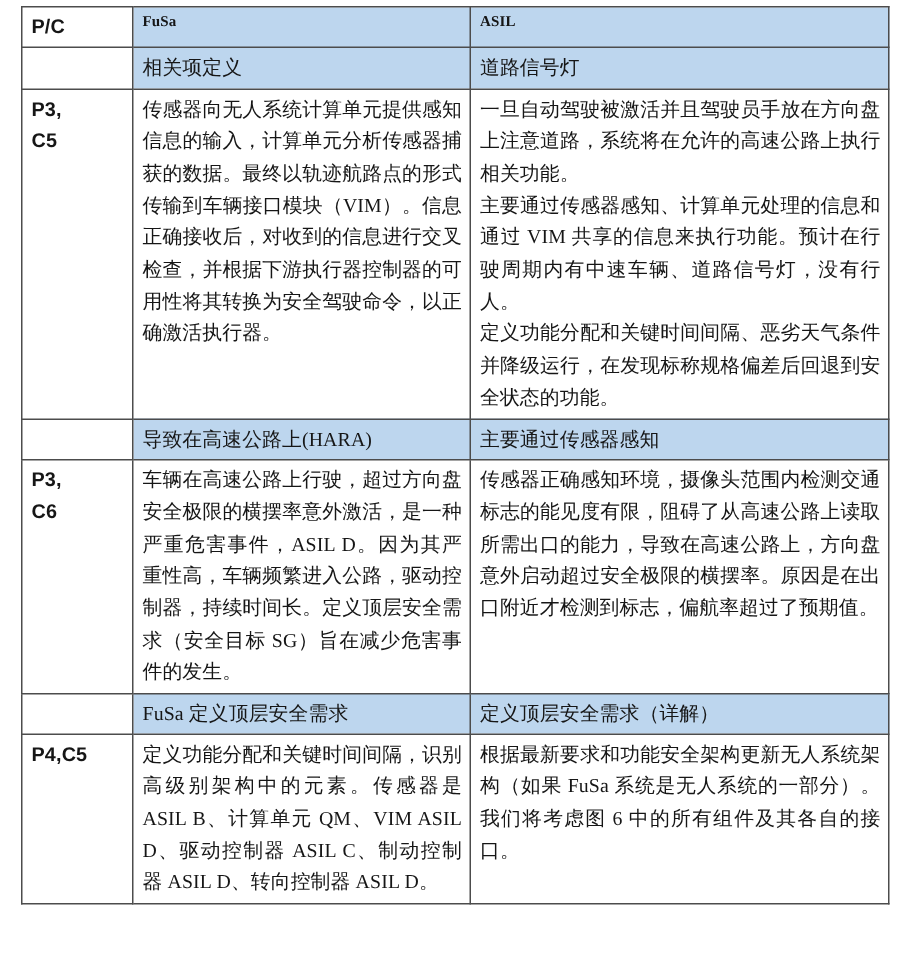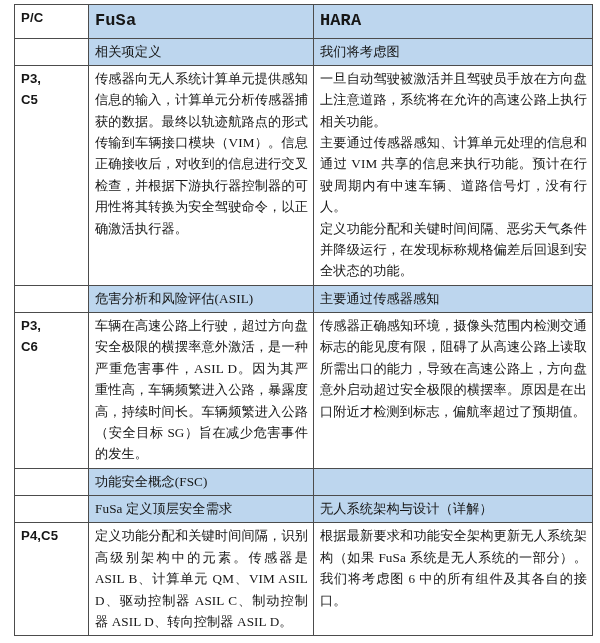--- a/index.html
+++ b/index.html
@@ -56,22 +56,22 @@
 
   
   td.band {
     background: #bdd6ee;
     line-height: 1.5;
     padding-top: 3px;
     padding-bottom: 3px;
     font-family: Liberation Serif, serif;
   }
   td.band.lat {
-    font-family: Liberation Mono, monospace;
-    font-size: 17px;
+    font-family: Liberation Serif, serif;
+    font-size: 10px;
     font-weight: 700;
   }
 
   td.body {
     text-align: justify;
     text-justify: inter-ideograph;
     hyphens: none;
   }
 
   td.body .para { margin: 0; }
@@ -87,70 +87,65 @@
     <colgroup>
       <col class="c-pc">
       <col class="c-fusa">
       <col class="c-sotif">
     </colgroup>
     <tbody>
 
       <tr>
         <td class="pc">P/C</td>
         <td class="band lat">FuSa</td>
-        <td class="band lat">HARA</td>
+        <td class="band lat">ASIL</td>
       </tr>
 
       <tr>
         <td class="pc"></td>
         <td class="band">相关项定义</td>
-        <td class="band">我们将考虑图</td>
+        <td class="band">道路信号灯</td>
       </tr>
 
       <tr>
         <td class="pc">P3,
 C5</td>
         <td class="body pad-bottom">
           <p class="para">传感器向无人系统计算单元提供感知信息的输入，计算单元分析传感器捕获的数据。最终以轨迹航路点的形式传输到车辆接口模块（VIM）。信息正确接收后，对收到的信息进行交叉检查，并根据下游执行器控制器的可用性将其转换为安全驾驶命令，以正确激活执行器。</p>
         </td>
         <td class="body">
           <p class="para">一旦自动驾驶被激活并且驾驶员手放在方向盘上注意道路，系统将在允许的高速公路上执行相关功能。</p>
           <p class="para">主要通过传感器感知、计算单元处理的信息和通过 VIM 共享的信息来执行功能。预计在行驶周期内有中速车辆、道路信号灯，没有行人。</p>
           <p class="para">定义功能分配和关键时间间隔、恶劣天气条件并降级运行，在发现标称规格偏差后回退到安全状态的功能。</p>
         </td>
       </tr>
 
       <tr>
         <td class="pc"></td>
-        <td class="band">危害分析和风险评估(ASIL)</td>
+        <td class="band">导致在高速公路上(HARA)</td>
         <td class="band">主要通过传感器感知</td>
       </tr>
 
       <tr>
         <td class="pc">P3,
 C6</td>
         <td class="body">
-          <p class="para">车辆在高速公路上行驶，超过方向盘安全极限的横摆率意外激活，是一种严重危害事件，ASIL D。因为其严重性高，车辆频繁进入公路，暴露度高，持续时间长。车辆频繁进入公路（安全目标 SG）旨在减少危害事件的发生。</p>
+          <p class="para">车辆在高速公路上行驶，超过方向盘安全极限的横摆率意外激活，是一种严重危害事件，ASIL D。因为其严重性高，车辆频繁进入公路，驱动控制器，持续时间长。定义顶层安全需求（安全目标 SG）旨在减少危害事件的发生。</p>
         </td>
         <td class="body">
           <p class="para">传感器正确感知环境，摄像头范围内检测交通标志的能见度有限，阻碍了从高速公路上读取所需出口的能力，导致在高速公路上，方向盘意外启动超过安全极限的横摆率。原因是在出口附近才检测到标志，偏航率超过了预期值。</p>
         </td>
       </tr>
 
-      <tr>
-        <td class="pc"></td>
-        <td class="band">功能安全概念(FSC)</td>
-        <td class="band"></td>
-      </tr>
 
 
       <tr>
         <td class="pc"></td>
         <td class="band">FuSa 定义顶层安全需求</td>
-        <td class="band">无人系统架构与设计（详解）</td>
+        <td class="band">定义顶层安全需求（详解）</td>
       </tr>
 
       <tr>
         <td class="pc">P4,C5</td>
         <td class="body">
           <p class="para">定义功能分配和关键时间间隔，识别高级别架构中的元素。传感器是 ASIL B、计算单元 QM、VIM ASIL D、驱动控制器 ASIL C、制动控制器 ASIL D、转向控制器 ASIL D。</p>
         </td>
         <td class="body">
           <p class="para">根据最新要求和功能安全架构更新无人系统架构（如果 FuSa 系统是无人系统的一部分）。我们将考虑图 6 中的所有组件及其各自的接口。</p>
         </td>

